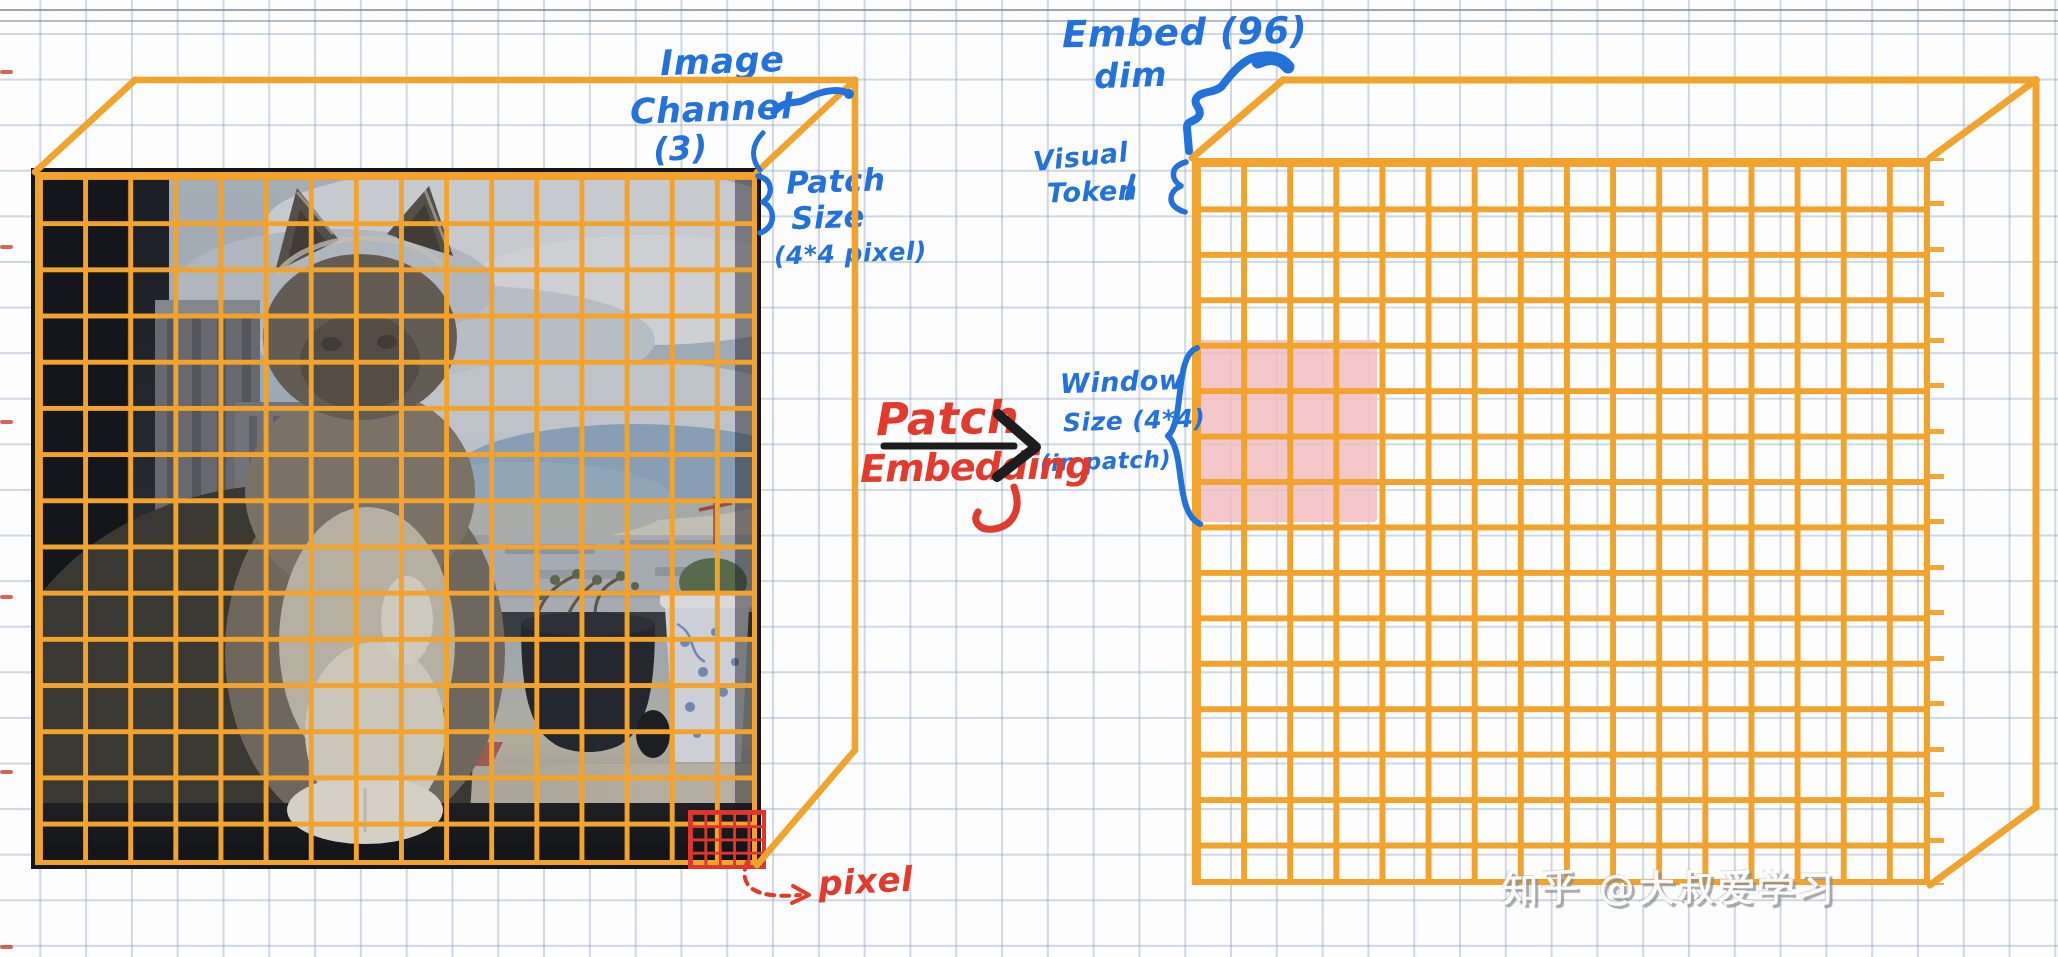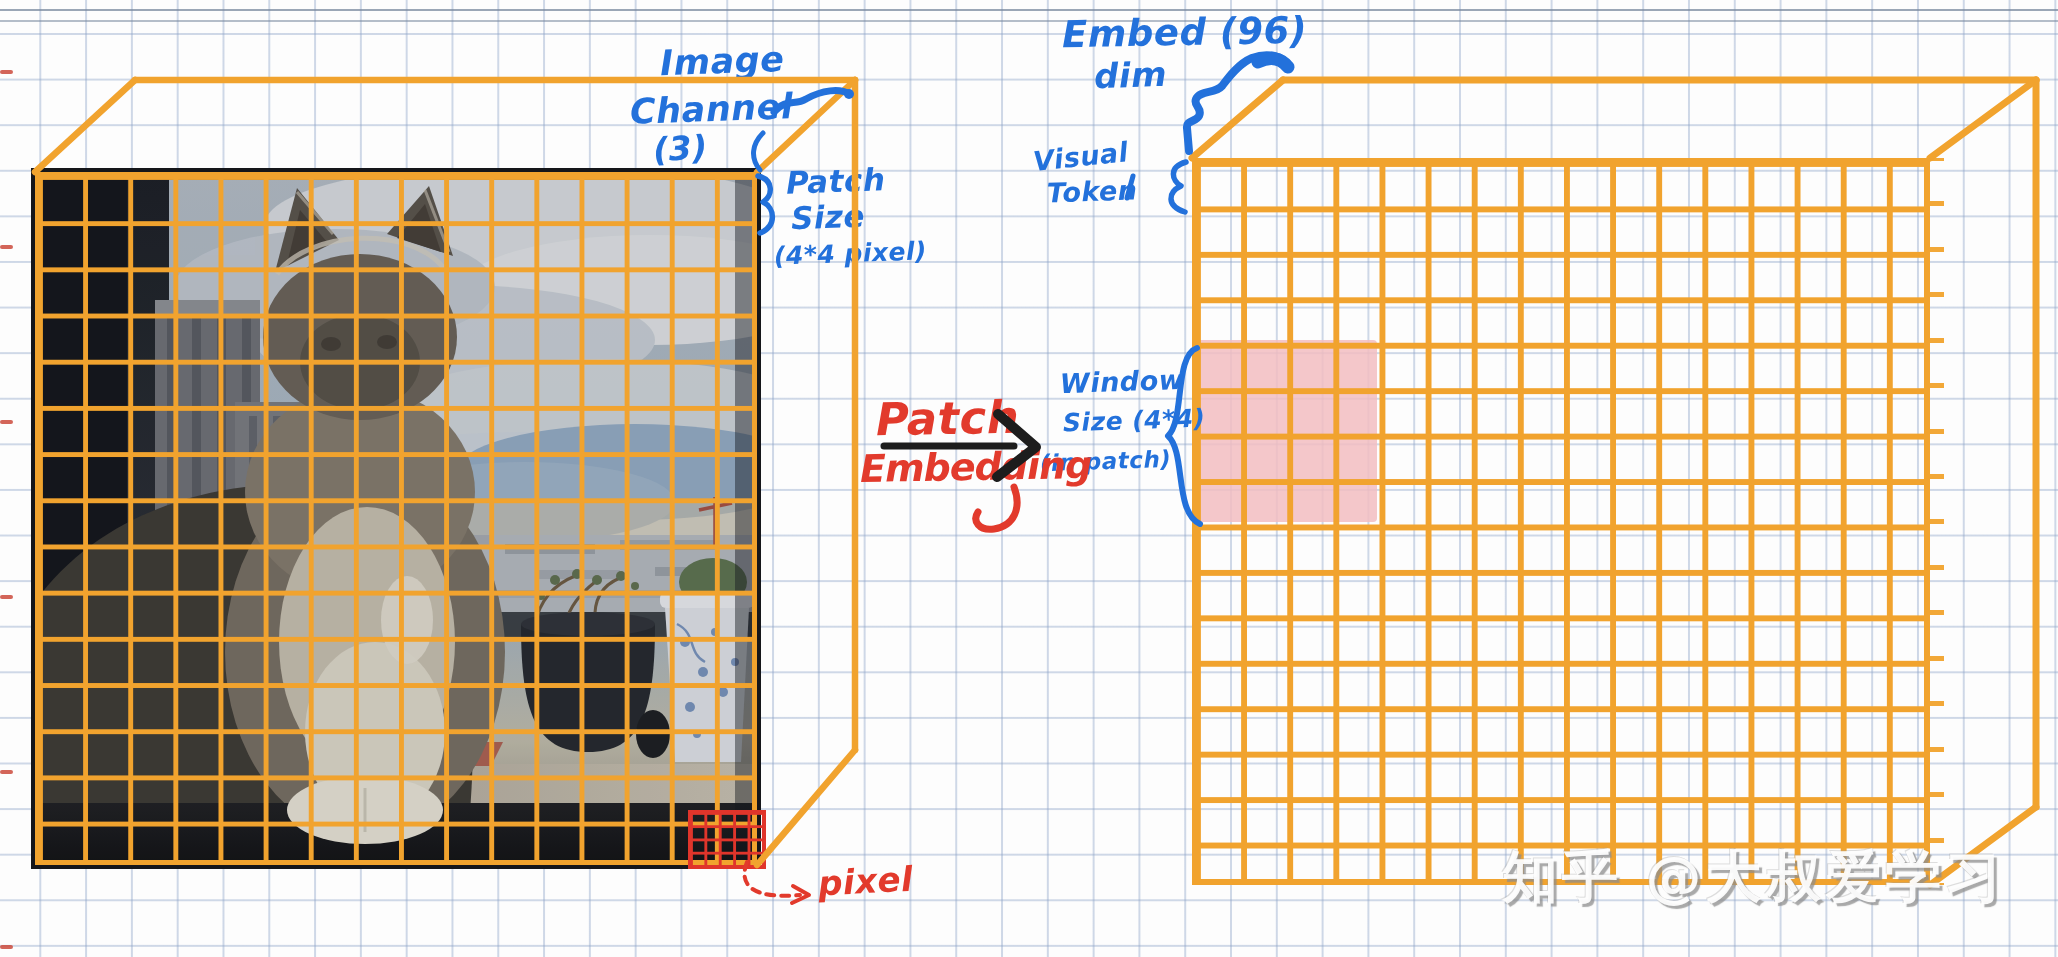--- a/index.html
+++ b/index.html
@@ -50,21 +50,21 @@
     border:3px solid #E0352B;
     background-image:
       linear-gradient(to right, #E0352B 3px, transparent 3px),
       linear-gradient(to bottom, #E0352B 3px, transparent 3px);
     background-position:-1px -1px;}
 
   
   .hand{position:absolute;font-style:italic;font-weight:600;color:var(--blue);
         white-space:nowrap;letter-spacing:.5px;line-height:1;}
   .hand.red{color:var(--red);}
-  .wm{position:absolute;left:1502px;top:840px;font-size:56px;font-weight:700;
+  .wm{position:absolute;left:1502px;top:864px;font-size:36px;font-weight:700;
       letter-spacing:4px;color:rgba(255,255,255,.93);white-space:nowrap;
       text-shadow:3px 3px 1px rgba(140,140,140,.75), -1px -1px 0 rgba(160,160,160,.35);
       z-index:60;}
 
   svg.overlay{position:absolute;inset:0;z-index:40;pointer-events:none;}
   .s-or{stroke:var(--orange);fill:none;stroke-linecap:round;stroke-linejoin:round;}
   .s-bl{stroke:var(--blue);fill:none;stroke-linecap:round;stroke-linejoin:round;}
   .s-rd{stroke:var(--red);fill:none;stroke-linecap:round;stroke-linejoin:round;}
   .s-bk{stroke:var(--black);fill:none;stroke-linecap:round;stroke-linejoin:round;}
 </style>

